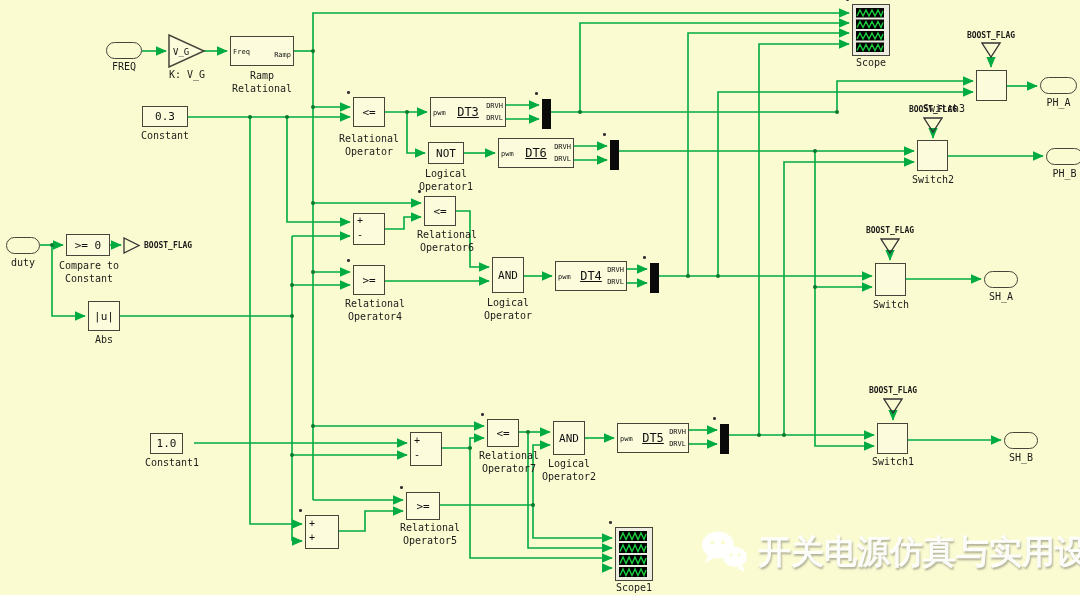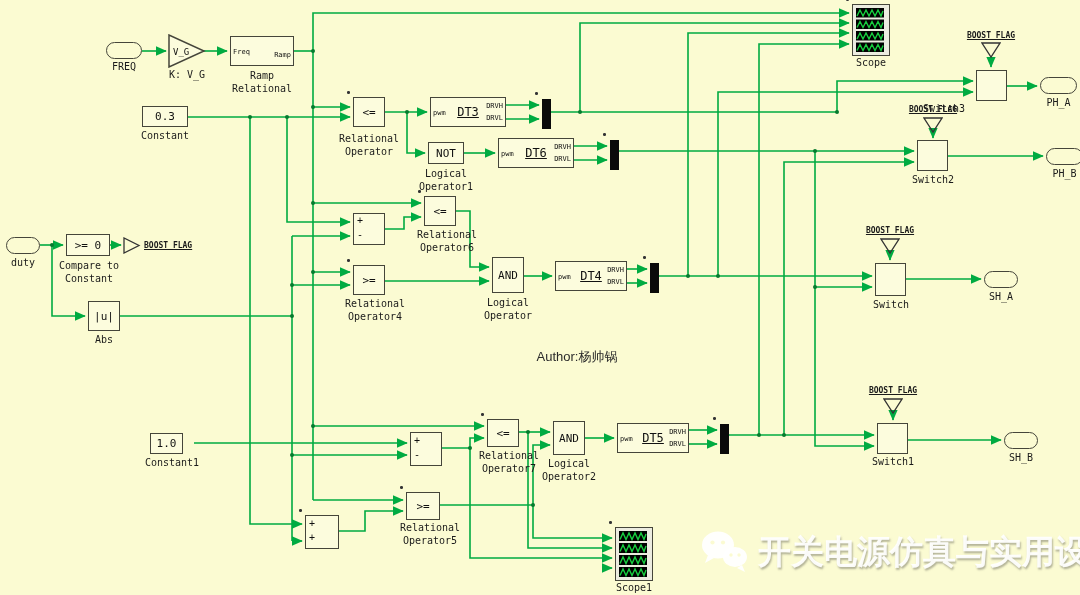--- a/index.html
+++ b/index.html
@@ -9,21 +9,21 @@
   .blk{position:absolute;box-sizing:border-box;border:1.5px solid #45453A;background:#FCFCDD;
        display:flex;align-items:center;justify-content:center;
        font:11px "DejaVu Sans Mono",monospace;color:#111;z-index:2;}
   .tick::before{content:"";position:absolute;left:-7px;top:-7px;width:2.5px;height:2.5px;background:#333;border-radius:50%;}
   .mux{position:absolute;background:#0A0A0A;width:9px;z-index:2;}
   .oval{position:absolute;box-sizing:border-box;border:1.6px solid #45453A;border-radius:10px;
         background:#FBFBD2;z-index:2;}
   .cap{position:absolute;font:10px "DejaVu Sans Mono",monospace;color:#1A1A1A;text-align:center;
        white-space:nowrap;z-index:2;}
   .tag{position:absolute;font:bold 8px "DejaVu Sans Mono",monospace;color:#1A1A1A;text-align:center;
-       white-space:nowrap;z-index:2;text-decoration:underline;}
+       white-space:nowrap;z-index:2;}
   .tri{position:absolute;z-index:2;}
   .pin{position:absolute;font:7px "DejaVu Sans Mono",monospace;color:#111;}
   .dtl{font:12px "DejaVu Sans Mono",monospace;text-decoration:underline;}
   .sg{position:absolute;font:10px "DejaVu Sans Mono",monospace;color:#111;}
   .scopebody{position:absolute;box-sizing:border-box;border:1.5px solid #45453A;background:#ECECE0;
              display:flex;align-items:center;justify-content:center;z-index:2;}
   .wm-center{position:absolute;z-index:1;text-align:center;color:#2B2B2B;
              font:13px "Liberation Sans",sans-serif;line-height:14.5px;}
   .brand-text{position:absolute;z-index:3;font:bold 33px "Liberation Sans",sans-serif;
               color:rgba(255,255,255,0.93);text-shadow:1px 2px 2px rgba(140,140,120,0.65);white-space:nowrap;}
@@ -290,21 +290,20 @@
   <div class="tag" style="left:856px;top:226px;width:68px">BOOST_FLAG</div>
   <svg class="tri" style="left:880px;top:238px" width="20" height="17">
     <polygon points="1,1 19,1 10,15" fill="none" stroke="#333" stroke-width="1.3"></polygon>
   </svg>
   <div class="blk" style="left:875px;top:263px;width:31px;height:33px"></div>
   <div class="cap" style="left:867px;top:299px;width:48px">Switch</div>
   <div class="oval" style="left:984px;top:271px;width:34px;height:17px"></div>
   <div class="cap" style="left:984px;top:291px;width:34px">SH_A</div>
 
   <div class="wm-center" style="left:427px;top:350px;width:300px">
-    <div>Author:杨帅锅</div>
   </div>
 
   <div class="blk" style="left:150px;top:433px;width:33px;height:21px">
     <span>1.0</span>
   </div>
   <div class="cap" style="left:141px;top:457px;width:62px">Constant1</div>
 
   <div class="blk" style="left:410px;top:432px;width:32px;height:34px">
     <span class="sg" style="left:3px;top:2px">+</span>
     <span class="sg" style="left:3px;top:16px">-</span>

